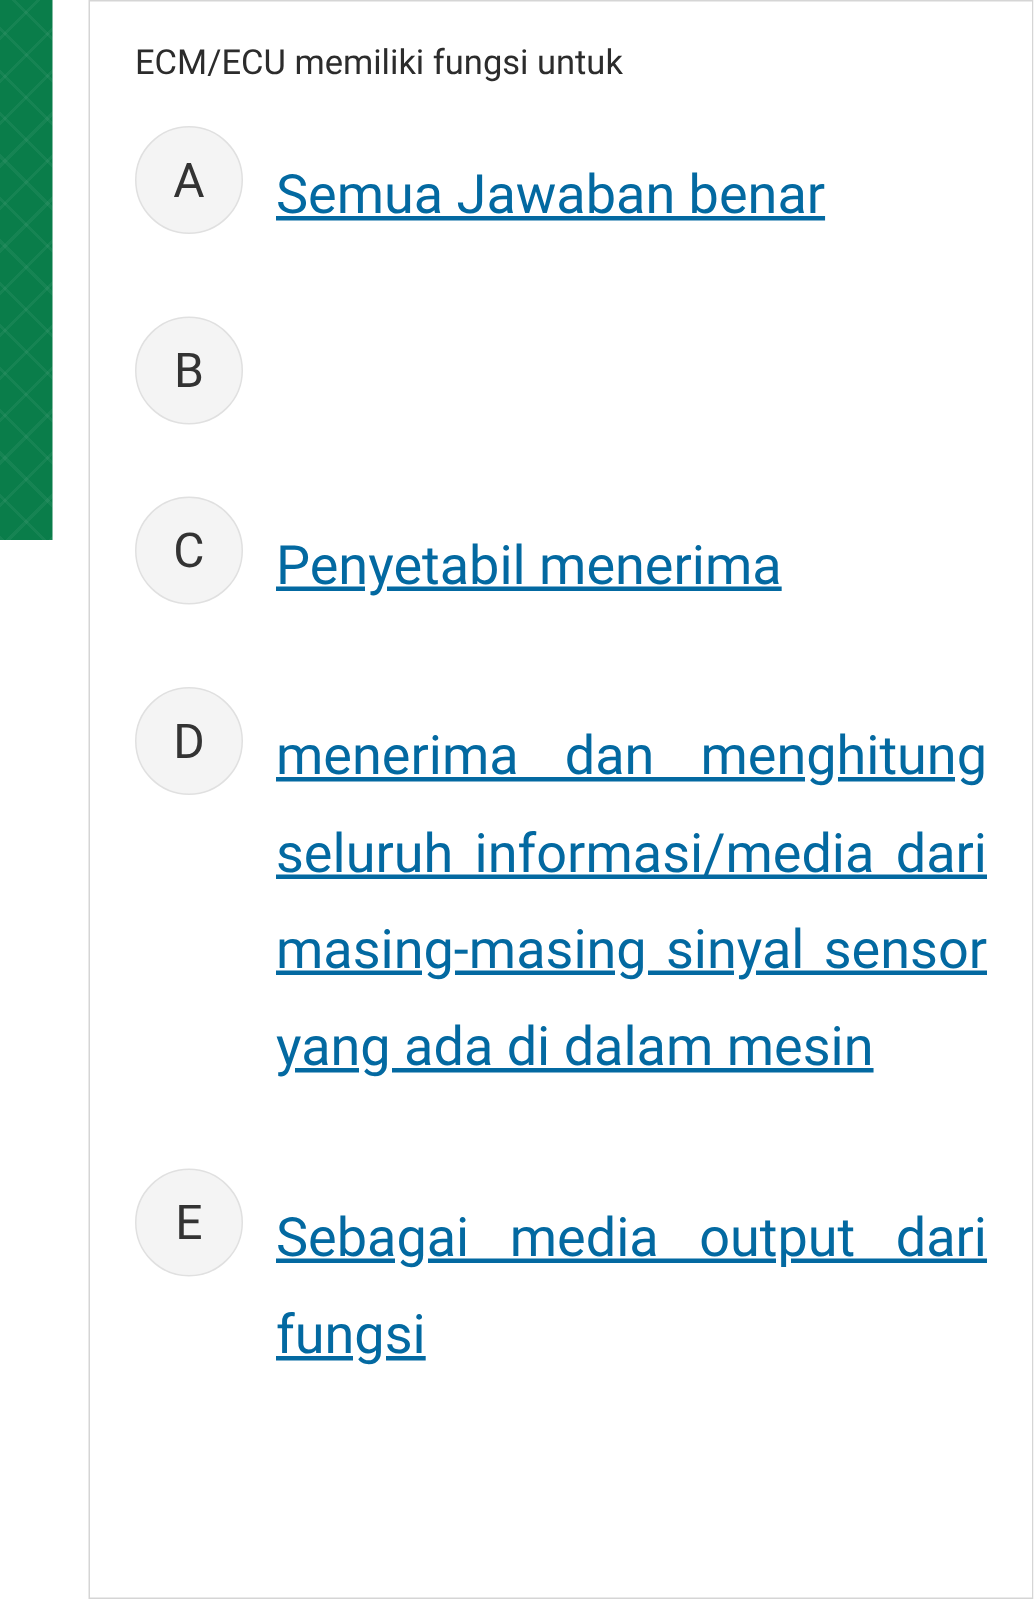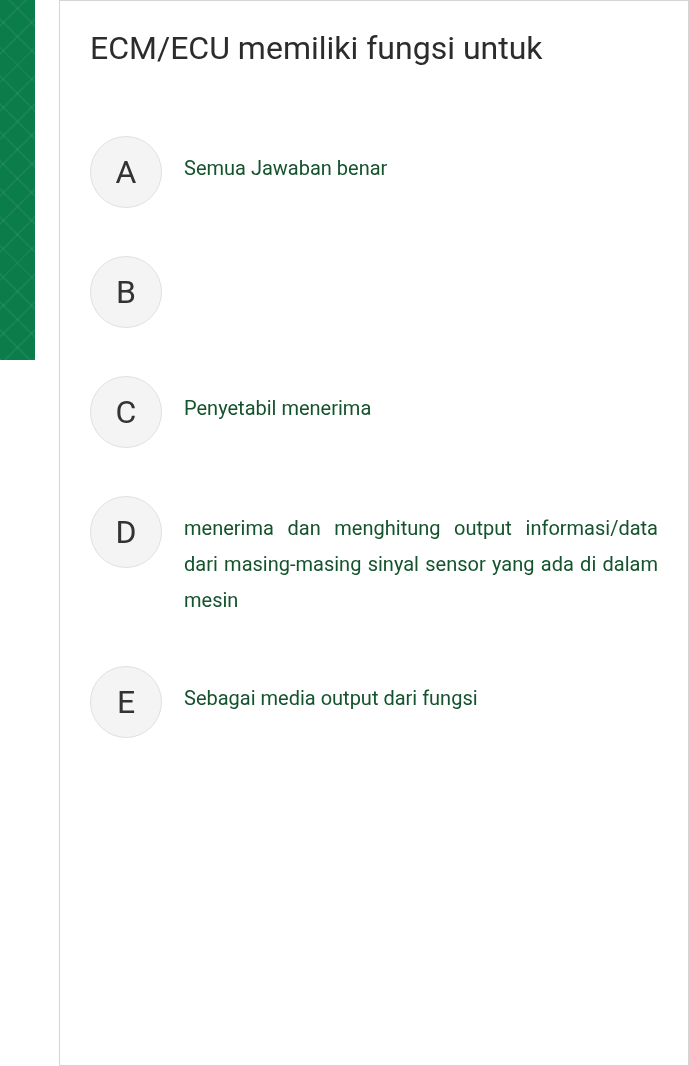--- a/index.html
+++ b/index.html
@@ -27,23 +27,23 @@
     .main {
       flex: 1;
       padding-left: 24px;
     }
     .card {
       border: 1px solid #d5d5d5;
       padding: 25px 30px 30px 30px;
       height: 100%;
     }
     .question {
-      font-size: 32px;
+      font-size: 23px;
       color: #2c2c2c;
-      margin-bottom: 65px;
+      margin-bottom: 26px;
       line-height: 1.4;
     }
     .option {
       display: flex;
       align-items: flex-start;
       margin-bottom: 48px;
     }
     .option-letter {
       width: 72px;
       height: 72px;
@@ -52,26 +52,27 @@
       border: 1px solid #e0e0e0;
       display: flex;
       align-items: center;
       justify-content: center;
       font-size: 32px;
       color: #333;
       flex-shrink: 0;
       margin-right: 22px;
     }
     .option-text {
-      font-size: 20px;
-      color: #14532d;
+      font-size: 36px;
+      color: #0369a1;
       line-height: 1.8;
       text-align: justify;
       padding-top: 14px;
       flex: 1;
+      text-decoration: underline;
     }
   </style>
 </head>
 <body>
 
 <div class="sidebar"></div>
 
 <div class="main">
   <div class="card">
     <div class="question">ECM/ECU memiliki fungsi untuk</div>
@@ -85,21 +86,21 @@
       <div class="option-letter">B</div>
     </div>
 
     <div class="option">
       <div class="option-letter">C</div>
       <div class="option-text">Penyetabil menerima</div>
     </div>
 
     <div class="option">
       <div class="option-letter">D</div>
-      <div class="option-text">menerima dan menghitung output informasi/data dari masing-masing sinyal sensor yang ada di dalam mesin</div>
+      <div class="option-text">menerima dan menghitung seluruh informasi/media dari masing-masing sinyal sensor yang ada di dalam mesin</div>
     </div>
 
     <div class="option">
       <div class="option-letter">E</div>
       <div class="option-text">Sebagai media output dari fungsi</div>
     </div>
   </div>
 </div>
 
 </body></html>

